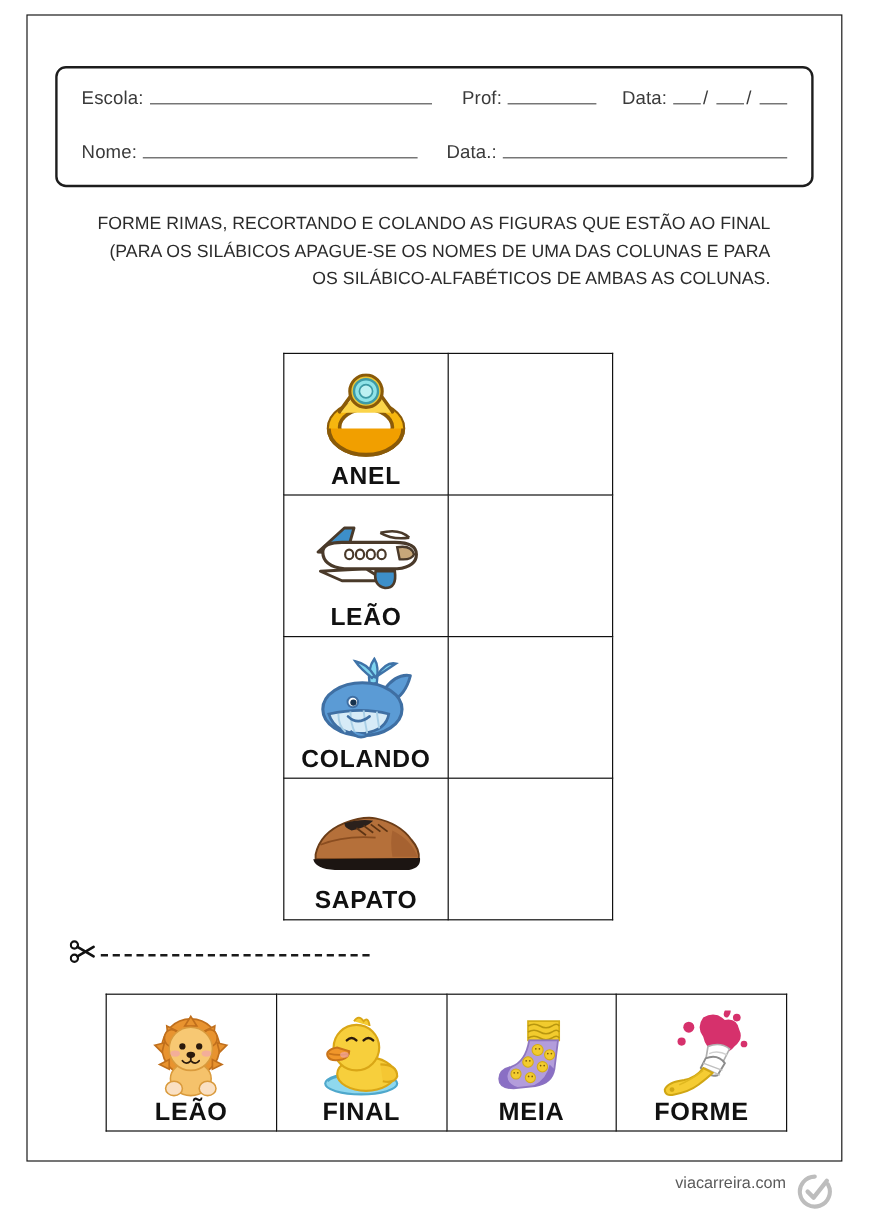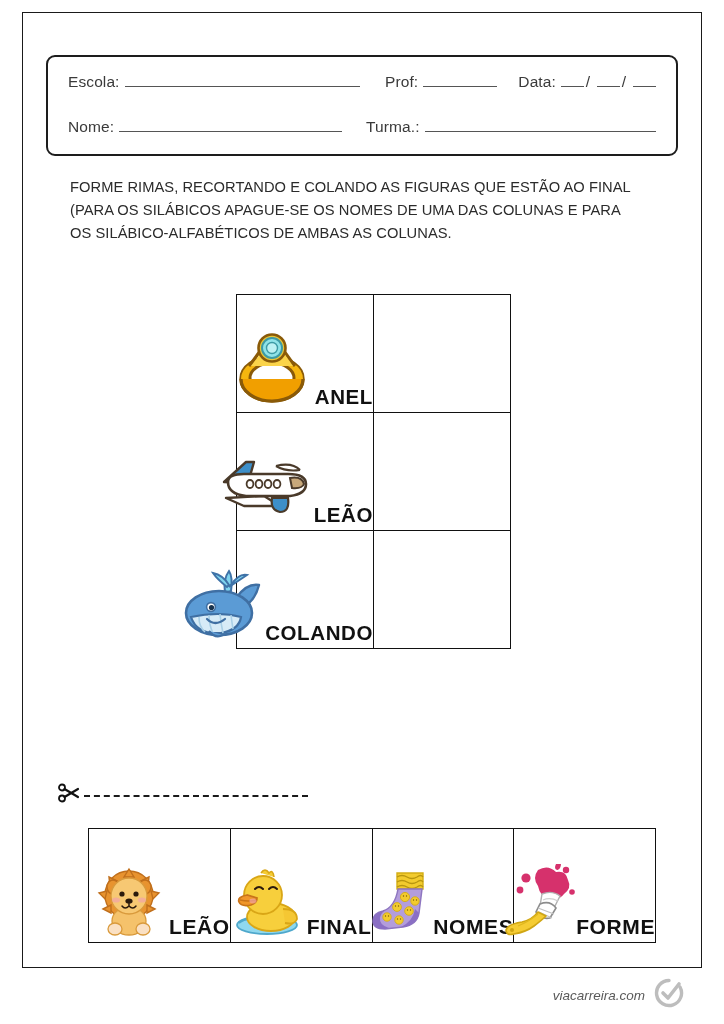--- a/index.html
+++ b/index.html
@@ -78,20 +78,21 @@
   
   .instructions {
     position: absolute;
     left: 70px;
     top: 176px;
     width: 572px;
     font-size: 14.7px;
     line-height: 1.58;
     color: #2b2b2b;
     letter-spacing: 0.05px;
+    text-align: right;
   }
 
   
   .main-table {
     position: absolute;
     left: 236px;
     top: 294px;
     width: 274px;
     border-collapse: collapse;
     table-layout: fixed;
@@ -100,22 +101,22 @@
     border: 1.7px solid #111;
     width: 137px;
     height: 118px;
     vertical-align: bottom;
     text-align: center;
     padding: 0;
   }
 
   .cell-inner {
     display: flex;
-    flex-direction: row;
-    align-items: flex-end;
+    flex-direction: column;
+    align-items: center;
     justify-content: flex-end;
     height: 100%;
     padding-bottom: 4px;
   }
 
   .art {
     width: 100%;
     height: 78px;
     display: flex;
     align-items: center;
@@ -169,25 +170,24 @@
   .cut-table .art { height: 74px; }
   .cut-table .word { font-size: 21px; }
 
   
   .footer {
     position: absolute;
     left: 0;
     top: 978px;
     width: 724px;
     display: flex;
-    align-items: center;
+    align-items: flex-start;
     justify-content: flex-end;
-    padding-right: 40px;
+    padding-right: 30px;
     gap: 9px;
-    font-style: italic;
   }
   .footer-text {
     font-size: 13.5px;
     color: #5a5a5a;
     font-family: "Liberation Sans", sans-serif;
   }
 </style>
 </head>
 <body>
 
@@ -209,21 +209,21 @@
       <span class="slash">/</span>
       <span class="rule dt" title=""></span>
       <span class="slash">/</span>
       <span class="rule dt" title=""></span>
     </div>
 
     <div class="id-row">
       <span class="id-label">Nome:</span>
       <span class="rule nome" title=""></span>
       <span class="gap-lg"></span>
-      <span class="id-label">Turma.:</span>
+      <span class="id-label">Data.:</span>
       <span class="rule prof" title=""></span>
     </div>
 
   </div>
 
   <p class="instructions">FORME RIMAS, RECORTANDO E COLANDO AS FIGURAS QUE ESTÃO AO FINAL (PARA OS SILÁBICOS APAGUE-SE OS NOMES DE UMA DAS COLUNAS E PARA OS SILÁBICO-ALFABÉTICOS DE AMBAS AS COLUNAS.</p>
 
   <table class="main-table">
     <tbody>
 
@@ -301,20 +301,43 @@
                 <path d="M28 52 Q36 60 46 52" fill="none" stroke="#3f6fa3" stroke-width="2.2" stroke-linecap="round"></path>
                 <path d="M30 64 Q36 72 44 68" fill="#5b9bd5" stroke="#3f6fa3" stroke-width="2.2"></path>
               </svg>
             </div>
             <div class="word">COLANDO</div>
           </div>
         </td>
         <td></td>
       </tr>
 
+      <tr>
+        <td>
+          <div class="cell-inner">
+            <div class="art">
+              <svg width="104" height="62" viewBox="0 0 104 62">
+                <path d="M10 42 Q14 24 34 16 Q50 10 60 12 Q80 16 90 30 Q97 38 96 46 L10 46 Z" fill="#b5703a" stroke="#6b3d18" stroke-width="1.6"></path>
+                <path d="M34 16 Q48 12 58 14 Q52 20 40 22 Q34 20 34 16 Z" fill="#2b211c"></path>
+                <path d="M74 22 Q90 30 95 44 L74 44 Q72 32 74 22 Z" fill="#a66231"></path>
+                <g stroke="#5d3414" stroke-width="1.5" fill="none">
+                  <path d="M44 20 L52 26"></path>
+                  <path d="M50 18 L58 24"></path>
+                  <path d="M56 17 L64 23"></path>
+                  <path d="M62 17 L70 23"></path>
+                </g>
+                <path d="M14 34 Q34 26 60 28" fill="none" stroke="#8a4d20" stroke-width="1.4"></path>
+                <path d="M8 46 Q10 54 26 55 L88 55 Q98 53 97 45 Z" fill="#1c1512"></path>
+              </svg>
+            </div>
+            <div class="word">SAPATO</div>
+          </div>
+        </td>
+        <td></td>
+      </tr>
 
     </tbody>
   </table>
 
   <div class="cut-line">
     <span>
       <svg width="22" height="20" viewBox="0 0 22 20">
         <circle cx="4" cy="4.5" r="3" fill="none" stroke="#111" stroke-width="1.8"></circle>
         <circle cx="4" cy="15.5" r="3" fill="none" stroke="#111" stroke-width="1.8"></circle>
         <path d="M6.5 6 L20 14" stroke="#111" stroke-width="2.2" stroke-linecap="round"></path>
@@ -412,21 +435,21 @@
                     <circle cx="31.5" cy="43" r="0.7"></circle>
                   <circle cx="40.5" cy="47" r="0.7"></circle>
                     <circle cx="43.5" cy="47" r="0.7"></circle>
                   <circle cx="18.5" cy="53" r="0.7"></circle>
                     <circle cx="21.5" cy="53" r="0.7"></circle>
                   <circle cx="30.5" cy="56" r="0.7"></circle>
                     <circle cx="33.5" cy="56" r="0.7"></circle>
                 </g>
               </svg>
             </div>
-            <div class="word">NOMES</div>
+            <div class="word">MEIA</div>
           </div>
         </td>
 
         <td>
           <div class="cell-inner">
             <div class="art">
               <svg width="78" height="74" viewBox="0 0 78 74">
                 <g fill="#d6316c">
                   <path d="M40 6 Q50 0 58 8 Q68 6 70 16 Q74 24 66 30 Q60 38 50 34 Q42 32 40 22 Q34 14 40 6 Z"></path>
                   <circle cx="28" cy="14" r="4.6"></circle>

